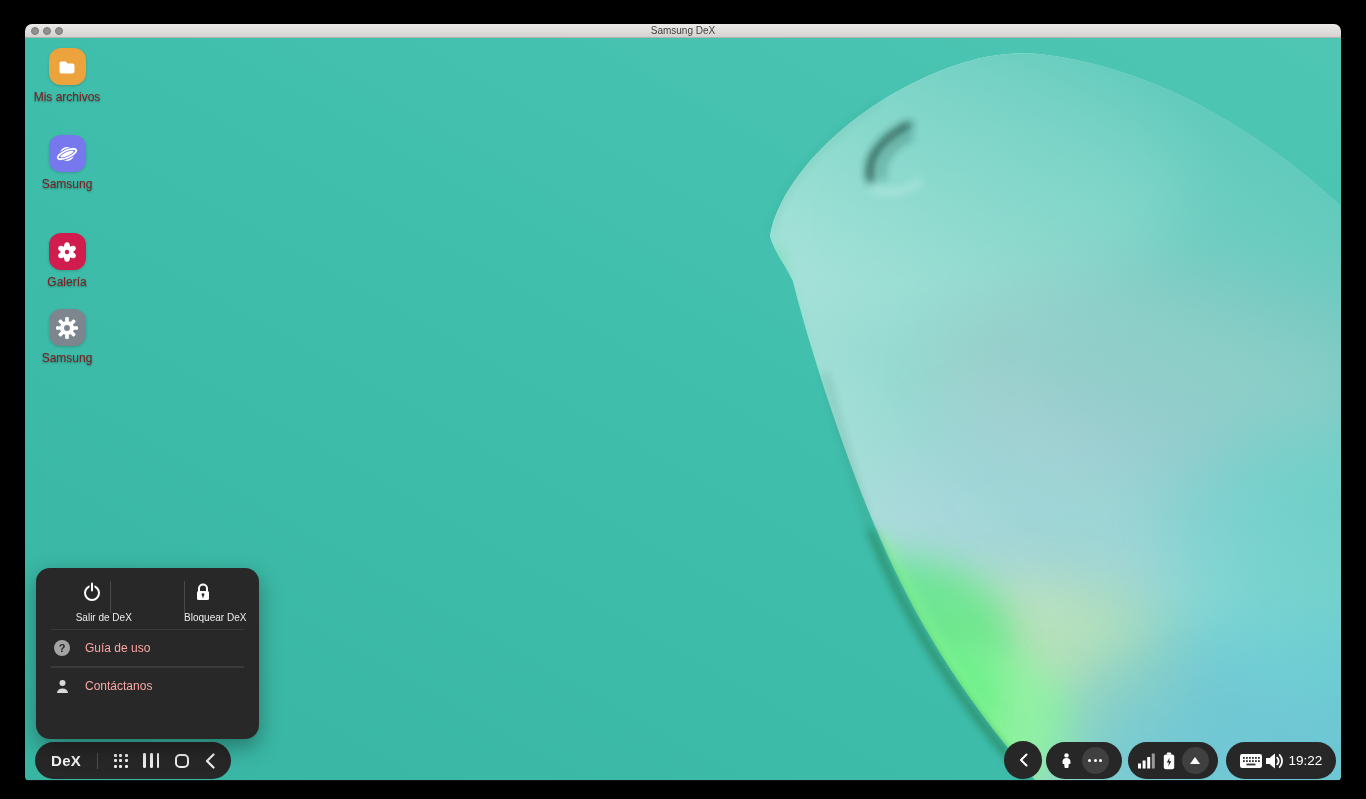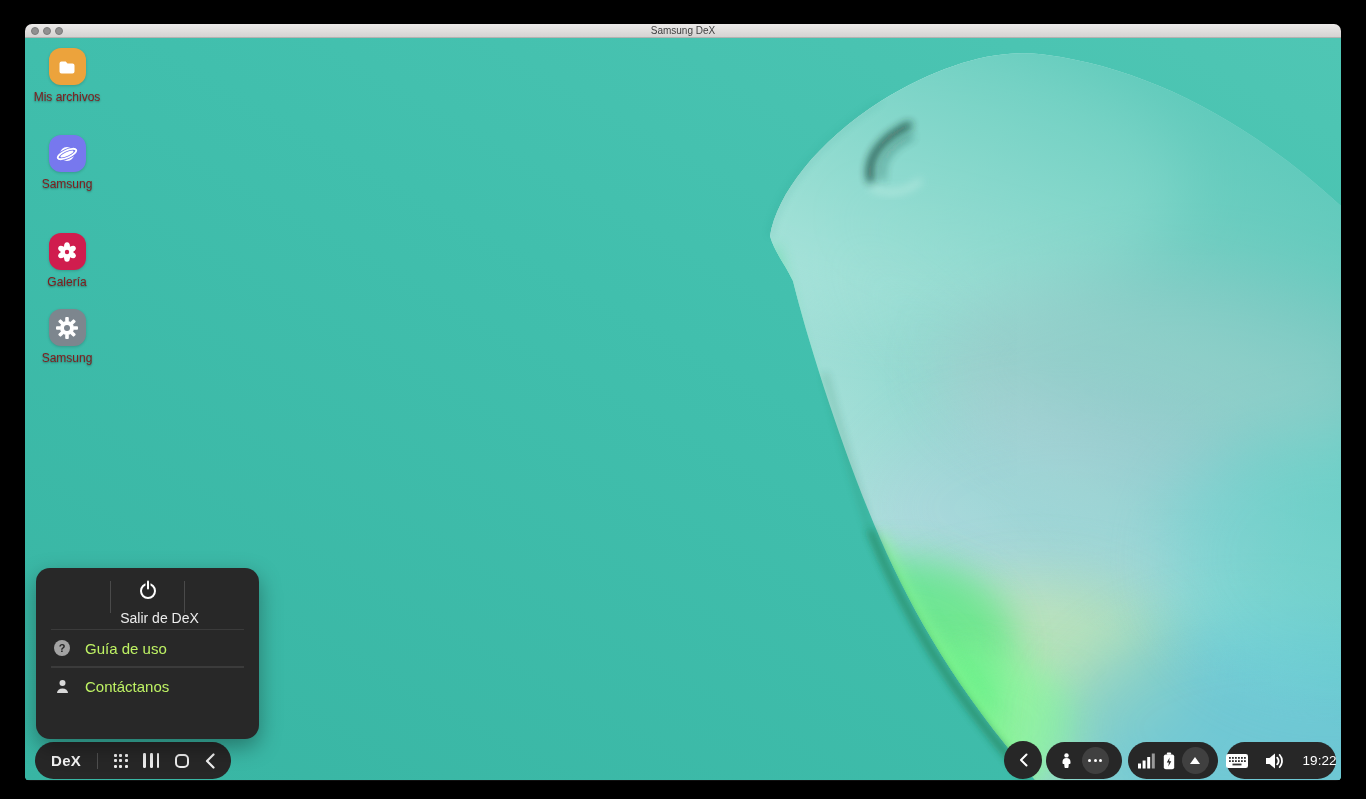--- a/index.html
+++ b/index.html
@@ -59,28 +59,28 @@
     background:#282828; border-radius:14px; z-index:20;
     box-shadow:0 8px 22px rgba(0,0,0,.35);
   }
   .qa-row { display:flex; height:61px; position:relative; }
   .vdiv { position:absolute; top:13px; width:1px; height:32px; background:#4a4a4a; }
   .vdiv.v1 { left:74px; } .vdiv.v2 { left:148px; }
   .qa {
     flex:1; display:flex; flex-direction:column; align-items:center;
     justify-content:center; gap:5px; padding-top:7px; cursor:pointer;
   }
-  .qa-label { font-size:14px; color:#ececec; white-space:nowrap;margin-left:24px; }
+  .qa-label { font-size:10px; color:#ececec; white-space:nowrap;margin-left:24px; }
   .hdiv { height:1px; background:#3b3b3b; margin:0 15px; }
   .menu-item {
     display:flex; align-items:center; gap:14px; height:36px;
     padding:0 17px; cursor:pointer;
   }
   .mi-icon { width:18px; display:flex; align-items:center; justify-content:center; }
-  .mi-label { font-size:15px; color:#bef264; }
+  .mi-label { font-size:12px; color:#fca5a5; }
   .help-circle {
     width:16px; height:16px; border-radius:50%; background:#a3a3a3;
     color:#242424; font-size:11px; font-weight:bold;
     display:flex; align-items:center; justify-content:center; line-height:1;
   }
 
   
   .pill {
     position:absolute; top:704px; height:37px; background:#272727;
     border-radius:19px; display:flex; align-items:center; z-index:15;
@@ -95,21 +95,21 @@
   .recents-ico i { width:2.8px; height:15px; background:#ededed; border-radius:1.2px; display:block; }
   .home-ico { width:14px; height:14px; border:2.2px solid #ededed; border-radius:5px; }
 
   .tray-toggle {
     position:absolute; left:979px; top:703px; width:38px; height:38px;
     border-radius:50%; background:#272727; display:flex;
     align-items:center; justify-content:center; cursor:pointer; z-index:15;
   }
   .pill-a { left:1021px; width:76px; justify-content:center; gap:9px; }
   .pill-b { left:1103px; width:90px; justify-content:center; gap:7px; }
-  .pill-c { left:1201px; width:110px; justify-content:center; gap:18px; }
+  .pill-c { left:1201px; width:110px; justify-content:center; gap:4px; }
   .sub-circle {
     width:27px; height:27px; border-radius:50%; background:#404040;
     display:flex; align-items:center; justify-content:center; gap:2.5px; cursor:pointer;
   }
   .sub-circle .dot { width:3px; height:3px; background:#fff; border-radius:50%; display:block; }
   .tri-up {
     width:0; height:0;
     border-left:5.5px solid transparent; border-right:5.5px solid transparent;
     border-bottom:7.5px solid #fff; margin-top:-1px;
   }
@@ -264,20 +264,31 @@
           <span>
             <svg width="22" height="22" viewBox="0 0 22 22">
               <circle cx="11" cy="12" r="7" stroke="#fff" stroke-width="2" fill="none"></circle>
               <line x1="11" y1="3" x2="11" y2="10" stroke="#282828" stroke-width="5"></line>
               <line x1="11" y1="2.5" x2="11" y2="9.5" stroke="#fff" stroke-width="2" stroke-linecap="round"></line>
             </svg>
           </span>
           <span class="qa-label">Salir de DeX</span>
         </div>
 
+        <div class="qa">
+          <span>
+            <svg width="22" height="22" viewBox="0 0 22 22">
+              <path d="M7 10 V7.5 a4 4 0 0 1 8 0 V10" stroke="#fff" stroke-width="2" fill="none"></path>
+              <rect x="5" y="10" width="12" height="9" rx="1.5" fill="#fff"></rect>
+              <circle cx="11" cy="13.7" r="1.4" fill="#282828"></circle>
+              <rect x="10.4" y="14" width="1.2" height="2.6" fill="#282828"></rect>
+            </svg>
+          </span>
+          <span class="qa-label">Bloquear DeX</span>
+        </div>
 
       </div>
 
       <div class="hdiv"></div>
 
       <div class="menu-item">
         <span class="mi-icon">
           <span class="help-circle">?</span>
         </span>
         <span class="mi-label">Guía de uso</span>

